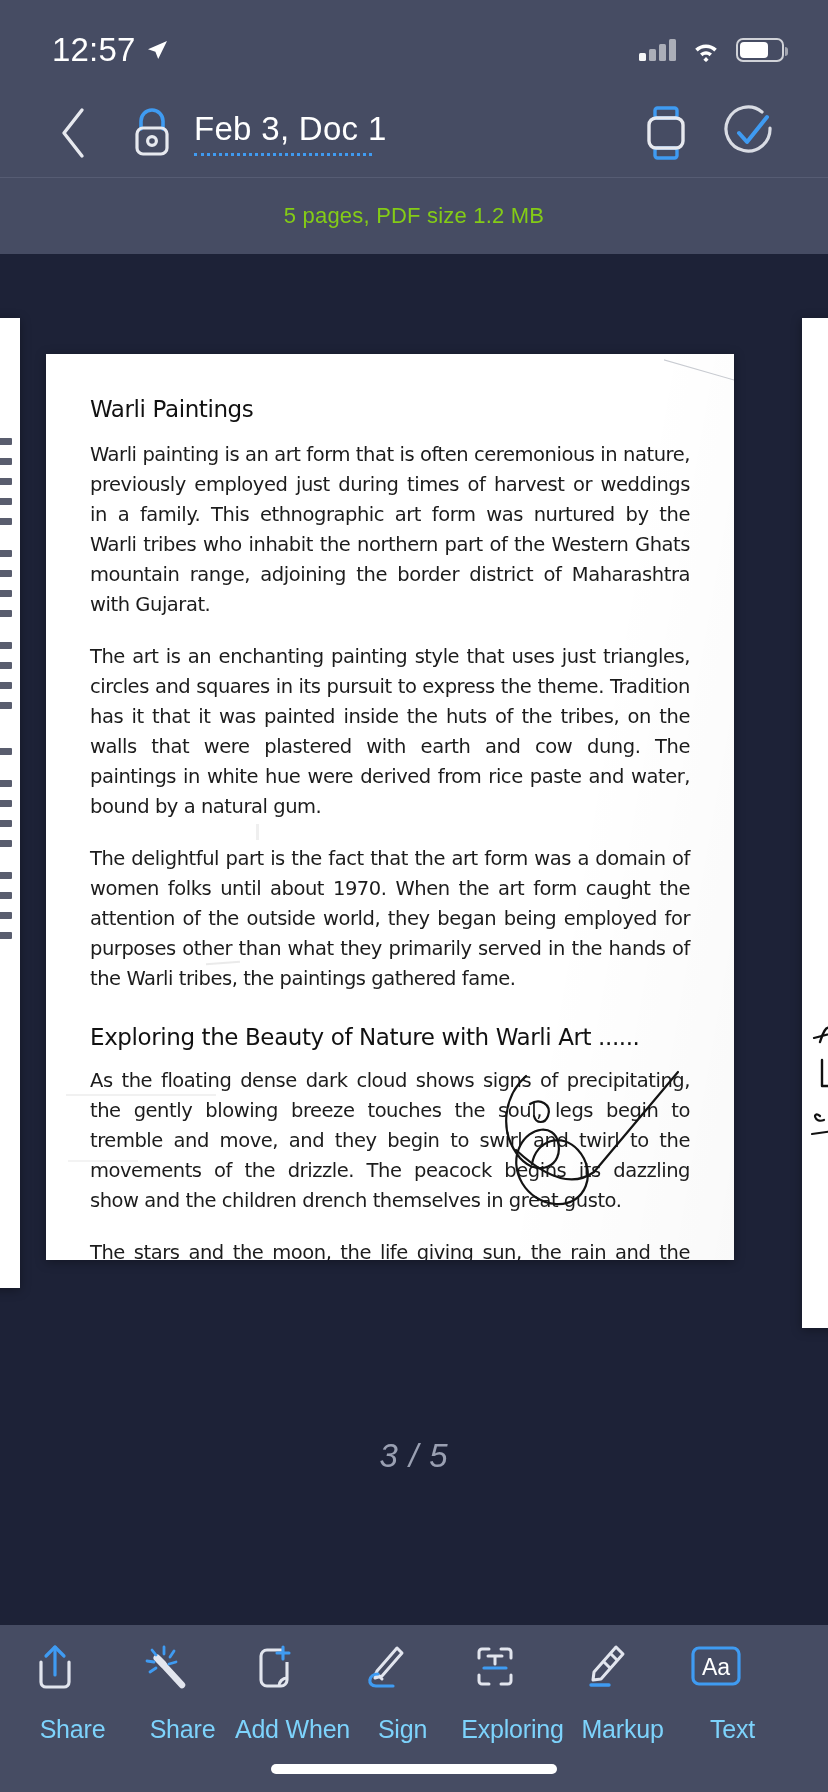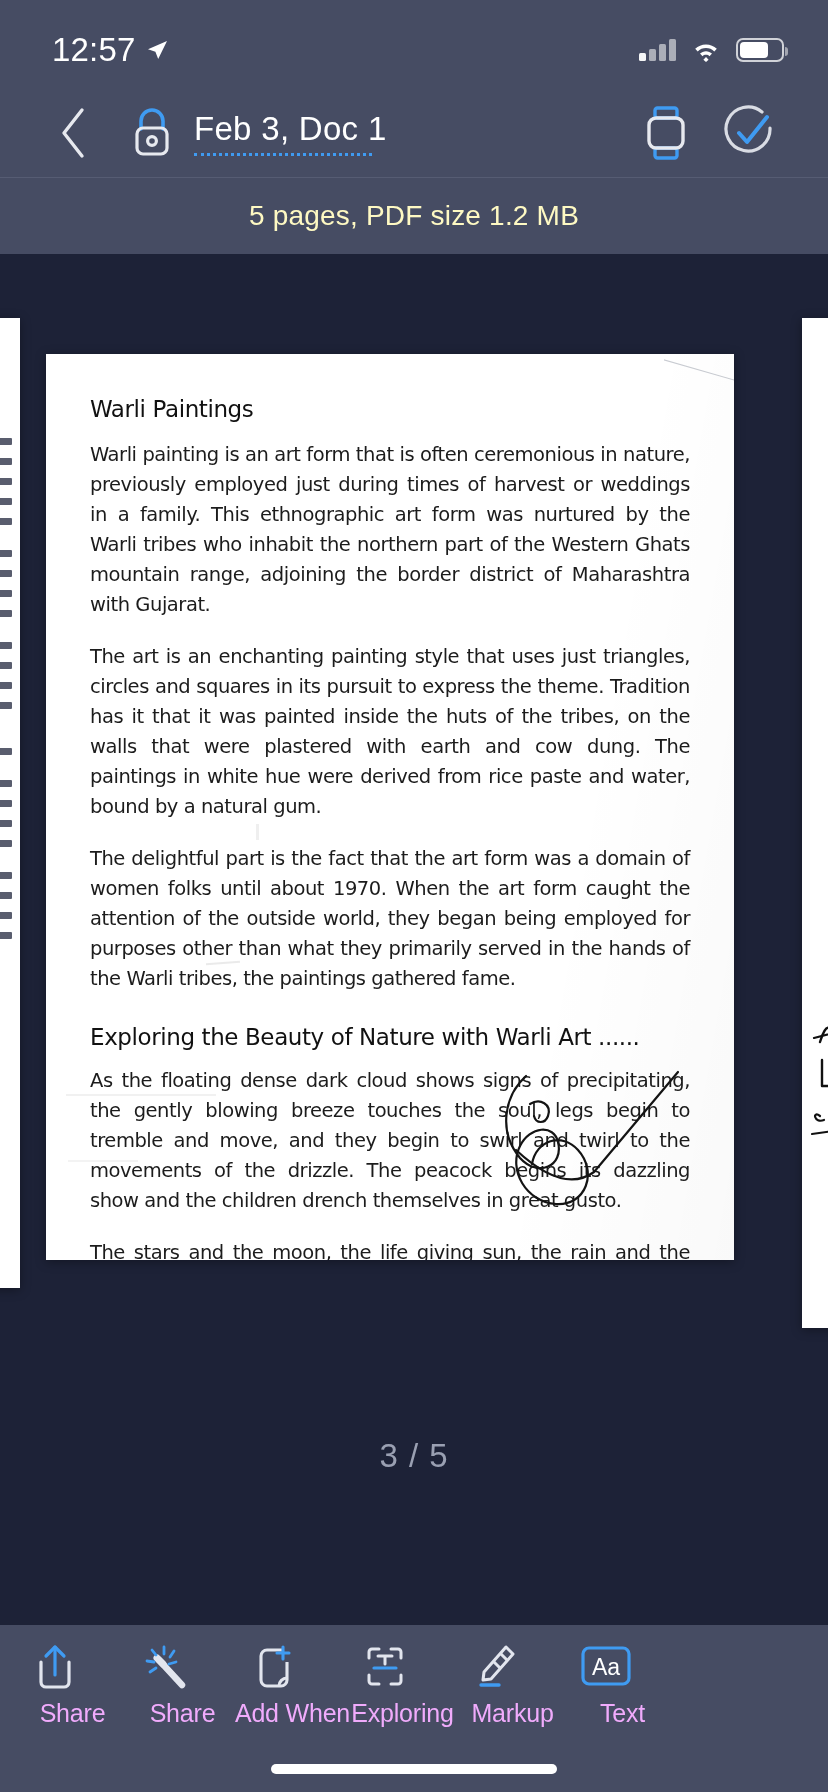--- a/index.html
+++ b/index.html
@@ -116,22 +116,22 @@
 
   
   #subtitle-bar {
     position: absolute;
     top: 178px; left: 0;
     width: 828px; height: 76px;
     background: #464c63;
     display:flex; align-items:center; justify-content:center;
   }
   #subtitle-text {
-    color: #fef9c3;
-    font-size: 28px;
+    color: #84cc16;
+    font-size: 22px;
     letter-spacing: 0.2px;
   }
 
   
   #viewer {
     position: absolute;
     top: 254px; left: 0;
     width: 828px; height: 1146px;
     background: #1d2237;
     overflow: hidden;
@@ -236,20 +236,21 @@
     border-radius: 1px;
   }
 
   
   #page-indicator {
     position: absolute;
     top: 1400px; left: 0;
     width: 828px; height: 112px;
     display:flex; align-items:center; justify-content:center;
     background: #1d2237;
+    font-style: italic;
   }
   #page-indicator-text {
     color: #9aa0b2;
     font-size: 33px;
     letter-spacing: 1px;
   }
 
   
   #toolbar {
     position: absolute;
@@ -261,30 +262,30 @@
     padding-top: 16px;
     box-sizing: border-box;
     overflow: hidden;
   }
   .tool {
     flex: 0 0 auto;
     width: 110px;
     display:flex;
     flex-direction: column;
     align-items:center;
-    gap: 6px;
+    gap: 22px;
     cursor:pointer;
     text-align:center;
   }
   .tool-icon {
     height: 52px;
     display:flex; align-items:center; justify-content:center;
   }
   .tool-label {
-    color: #f0abfc;
+    color: #7dd3fc;
     font-size: 25px;
     letter-spacing: -0.2px;
     white-space: nowrap;
     margin-left: 35px;
   }
 
   
   #home-indicator {
     position:absolute;
     bottom: 18px; left: 50%;
@@ -466,20 +467,30 @@
     <span class="tool-icon">
       <svg width="46" height="50" viewBox="0 0 46 50">
         <path d="M30 8 H15 a6 6 0 0 0 -6 6 v24 a6 6 0 0 0 6 6 h14 a6 6 0 0 0 6 -6 V20" fill="none" stroke="#e2e5ee" stroke-width="3.1" stroke-linejoin="round"></path>
         <path d="M35 36 a8 8 0 0 0 -8 8" fill="none" stroke="#e2e5ee" stroke-width="3.1"></path>
         <path d="M31 5 V17 M25 11 H37" fill="none" stroke="#3f9bf2" stroke-width="3.1" stroke-linecap="round"></path>
       </svg>
     </span>
     <span class="tool-label">Add When</span>
   </div>
 
+  <div class="tool">
+    <span class="tool-icon">
+      <svg width="46" height="50" viewBox="0 0 46 50">
+        <path d="M35 6 L40 11 L20 34 L13 36 L15 29 Z" fill="none" stroke="#e2e5ee" stroke-width="3" stroke-linejoin="round"></path>
+        <path d="M14 31 L20 37" fill="none" stroke="#e2e5ee" stroke-width="3" stroke-linecap="round"></path>
+        <path d="M16 32 C 6 32, 5 44, 14 44 H31" fill="none" stroke="#3f9bf2" stroke-width="3.2" stroke-linecap="round"></path>
+      </svg>
+    </span>
+    <span class="tool-label">Sign</span>
+  </div>
 
   <div class="tool">
     <span class="tool-icon">
       <svg width="46" height="50" viewBox="0 0 46 50">
         <path d="M7 16 V10 a3 3 0 0 1 3 -3 H17" fill="none" stroke="#e2e5ee" stroke-width="3" stroke-linecap="round"></path>
         <path d="M29 7 H36 a3 3 0 0 1 3 3 V16" fill="none" stroke="#e2e5ee" stroke-width="3" stroke-linecap="round"></path>
         <path d="M7 33 V39 a3 3 0 0 0 3 3 H17" fill="none" stroke="#e2e5ee" stroke-width="3" stroke-linecap="round"></path>
         <path d="M29 42 H36 a3 3 0 0 0 3 -3 V33" fill="none" stroke="#e2e5ee" stroke-width="3" stroke-linecap="round"></path>
         <path d="M16 14 H30 M23 14 V22" fill="none" stroke="#e2e5ee" stroke-width="3" stroke-linecap="round"></path>
         <path d="M12 26 H34" fill="none" stroke="#3f9bf2" stroke-width="3.2" stroke-linecap="round"></path>

